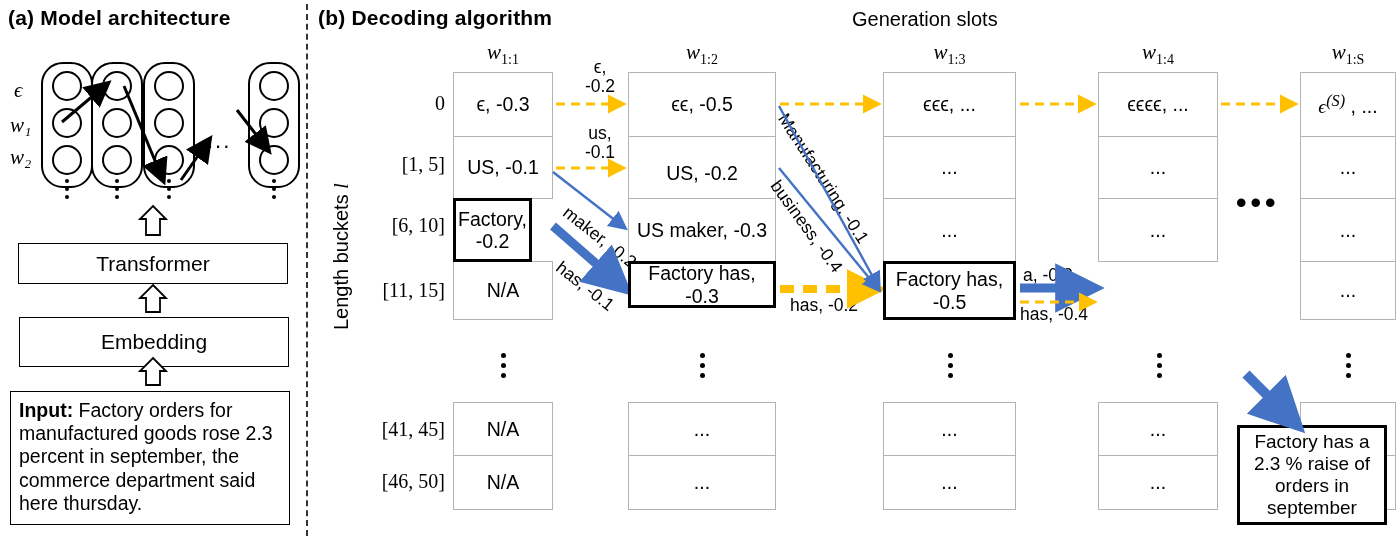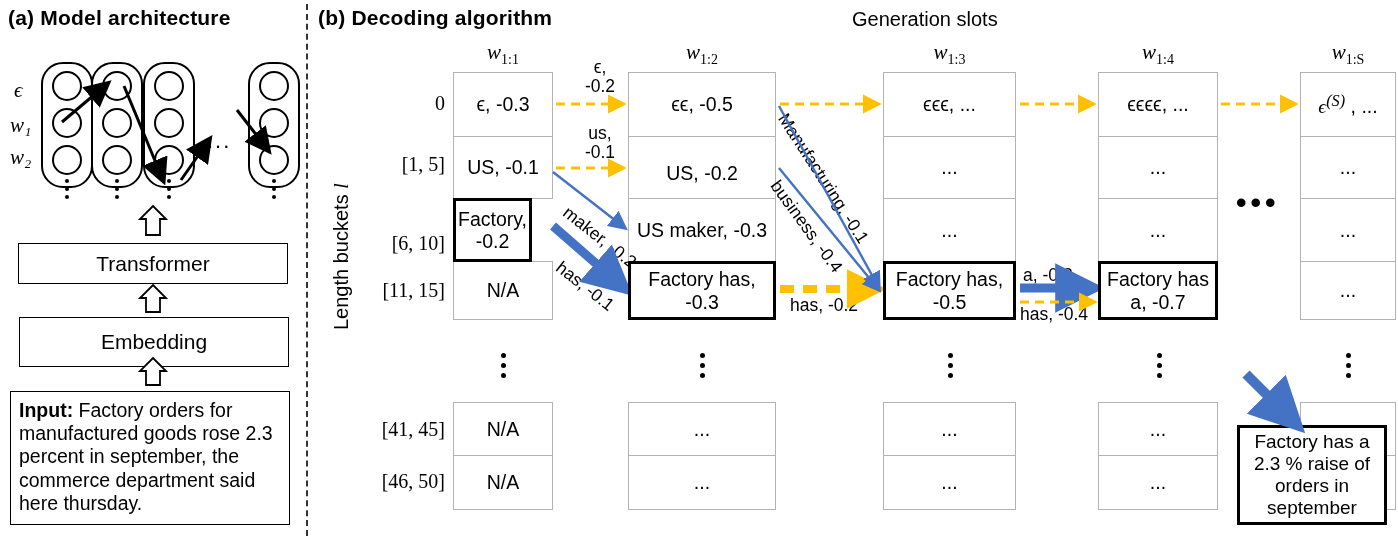--- a/index.html
+++ b/index.html
@@ -134,41 +134,41 @@
   <div id="ylabel" style="left:330px;top:330px;">Length buckets <i>l</i></div>
 
   <div class="colhead" style="left:453px;top:40px;width:100px;">w<sub>1:1</sub></div>
   <div class="colhead" style="left:628px;top:40px;width:148px;">w<sub>1:2</sub></div>
   <div class="colhead" style="left:883px;top:40px;width:133px;">w<sub>1:3</sub></div>
   <div class="colhead" style="left:1098px;top:40px;width:120px;">w<sub>1:4</sub></div>
   <div class="colhead" style="left:1300px;top:40px;width:96px;">w<sub>1:S</sub></div>
 
   <div class="bucket" style="left:360px;top:92px;width:85px;">0</div>
   <div class="bucket" style="left:350px;top:153px;width:95px;">[1, 5]</div>
-  <div class="bucket" style="left:340px;top:232px;width:105px;">[6, 10]</div>
+  <div class="bucket" style="left:340px;top:214px;width:105px;">[6, 10]</div>
   <div class="bucket" style="left:335px;top:279px;width:110px;">[11, 15]</div>
   <div class="bucket" style="left:335px;top:418px;width:110px;">[41, 45]</div>
   <div class="bucket" style="left:335px;top:470px;width:110px;">[46, 50]</div>
 
   <div class="cell" style="left:453px;top:72px;width:100px;height:65px;">ϵ, -0.3</div>
   <div class="cell" style="left:453px;top:136px;width:100px;height:63px;">US, -0.1</div>
   <div class="cell hl" style="left:453px;top:198px;width:79px;height:64px;">Factory, -0.2</div>
   <div class="cell" style="left:453px;top:261px;width:100px;height:59px;">N/A</div>
   <div class="coldots" style="left:490px;top:348px;width:26px;">
       <span></span>
       <span></span>
       <span></span>
     </div>
   <div class="cell" style="left:453px;top:402px;width:100px;height:54px;">N/A</div>
   <div class="cell" style="left:453px;top:455px;width:100px;height:55px;">N/A</div>
 
   <div class="cell" style="left:628px;top:72px;width:148px;height:65px;">ϵϵ, -0.5</div>
   <div class="cell" style="left:628px;top:136px;width:148px;height:75px;">US, -0.2</div>
   <div class="cell" style="left:628px;top:198px;width:148px;height:64px;">US maker, -0.3</div>
-  <div class="cell hl" style="left:628px;top:261px;width:148px;height:59px;">Factory has, -0.3</div>
+  <div class="cell hl" style="left:628px;top:261px;width:148px;height:47px;">Factory has, -0.3</div>
   <div class="coldots" style="left:689px;top:348px;width:26px;">
       <span></span>
       <span></span>
       <span></span>
     </div>
   <div class="cell" style="left:628px;top:402px;width:148px;height:54px;">...</div>
   <div class="cell" style="left:628px;top:455px;width:148px;height:55px;">...</div>
 
   <div class="cell" style="left:883px;top:72px;width:133px;height:65px;">ϵϵϵ, ...</div>
   <div class="cell" style="left:883px;top:136px;width:133px;height:63px;">...</div>
@@ -178,21 +178,20 @@
       <span></span>
       <span></span>
       <span></span>
     </div>
   <div class="cell" style="left:883px;top:402px;width:133px;height:54px;">...</div>
   <div class="cell" style="left:883px;top:455px;width:133px;height:55px;">...</div>
 
   <div class="cell" style="left:1098px;top:72px;width:120px;height:65px;">ϵϵϵϵ, ...</div>
   <div class="cell" style="left:1098px;top:136px;width:120px;height:63px;">...</div>
   <div class="cell" style="left:1098px;top:198px;width:120px;height:64px;">...</div>
-  <div class="cell hl" style="left:1098px;top:261px;width:120px;height:59px;">Factory has a, -0.7</div>
   <div class="coldots" style="left:1146px;top:348px;width:26px;">
       <span></span>
       <span></span>
       <span></span>
     </div>
   <div class="cell" style="left:1098px;top:402px;width:120px;height:54px;">...</div>
   <div class="cell" style="left:1098px;top:455px;width:120px;height:55px;">...</div>
 
   <div class="bigdots" style="left:1236px;top:188px;">•••</div>
 

